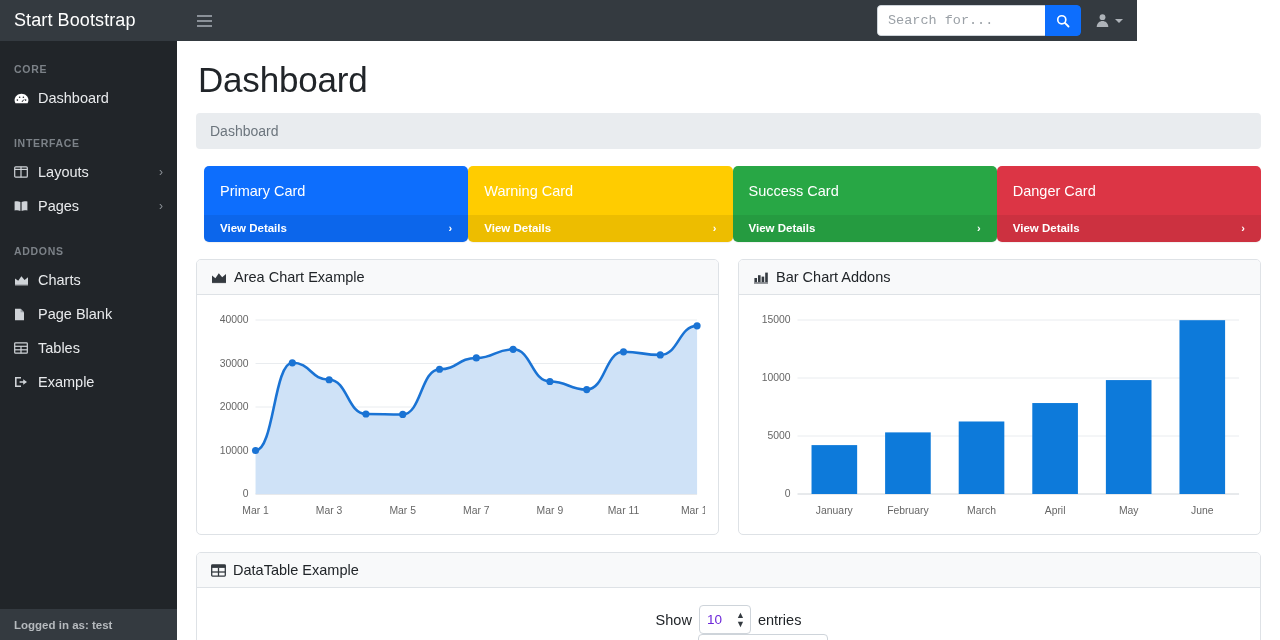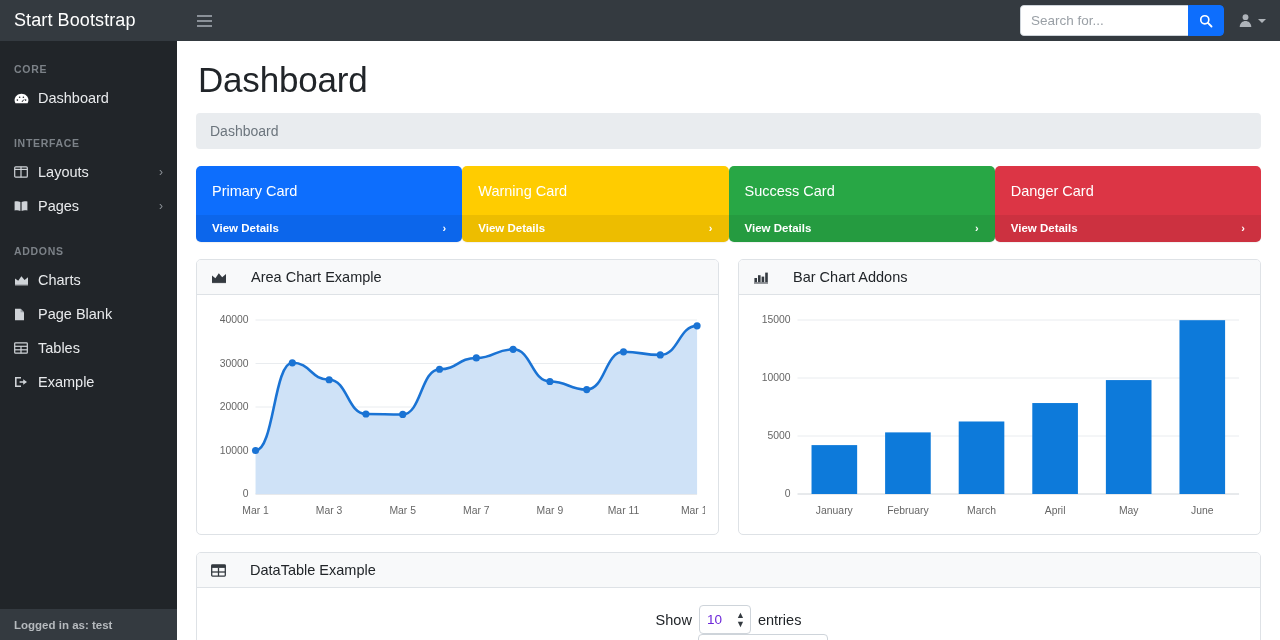--- a/index.html
+++ b/index.html
@@ -8,21 +8,21 @@
     overflow: hidden;
     font-family: "Liberation Sans", sans-serif;
     background: #fff;
     color: #212529;
     font-size: 16px;
   }
 
   
   #topnav {
     position: absolute; top: 0; left: 0;
-    width: 1280px; height: 41px;
+    width: 1137px; height: 41px;
     background: #343a40;
     display: flex; align-items: center;
     z-index: 30;
   }
   #brand {
     width: 177px; height: 41px;
     display: flex; align-items: center;
     padding-left: 14px;
     color: #fff; font-size: 18px; font-weight: 400;
     letter-spacing: .1px;
@@ -41,21 +41,21 @@
   #searchform {
     display: flex; height: 31px; margin-right: 14px;
     border-radius: 4px; overflow: hidden;
   }
   #search-input {
     width: 168px; height: 31px;
     border: 1px solid #ced4da; border-right: 0;
     border-radius: 4px 0 0 4px;
     padding: 0 10px;
     font-size: 13.5px; color: #495057;
-    font-family: Liberation Sans, sans-serif;
+    font-family: Liberation Mono, monospace;
     outline: none; background: #fff;
   }
   #search-input::placeholder { color: #9aa0a6; }
   #search-button {
     width: 36px; height: 31px;
     background: #0d6efd; border: 1px solid #0d6efd;
     border-radius: 0 4px 4px 0;
     display: flex; align-items: center; justify-content: center;
     cursor: pointer;
   }
@@ -137,20 +137,21 @@
     padding: 10px 14px;
     font-size: 14px;
     color: #6c757d;
     margin-bottom: 17px;
   }
 
   
   #card-deck {
     display: flex; 
     margin-bottom: 17px;
+    margin-left: 8px;
   }
   .stat-card {
     flex: 1 1 0;
     border-radius: 5px;
     overflow: hidden;
     color: #fff;
     box-shadow: 0 1px 1px rgba(0,0,0,.06);
   }
   .stat-card .body {
     padding: 17px 16px 16px 16px;
@@ -178,21 +179,21 @@
     border-radius: 5px;
     background: #fff;
   }
   .card-header {
     background: #f8f9fa;
     border-bottom: 1px solid #dee2e6;
     border-radius: 4px 4px 0 0;
     padding: 9px 14px;
     font-size: 14.5px;
     color: #212529;
-    display: flex; align-items: center; gap: 24px;
+    display: flex; align-items: center; gap: 7px;
   }
   .card-header .hdr-ico { display: inline-flex; align-items: center; color: #343a40; }
   .card-body { padding: 13px 13px 10px 13px; }
 
   #chart-row { display: flex; gap: 19px; margin-bottom: 17px; }
   #chart-row > .card { flex: 1 1 0; }
 
   
   svg.chart { display: block; width: 100%; height: 216px; }
   .axis-label { font-family: "Liberation Sans", sans-serif; font-size: 10.5px; fill: #666; }

